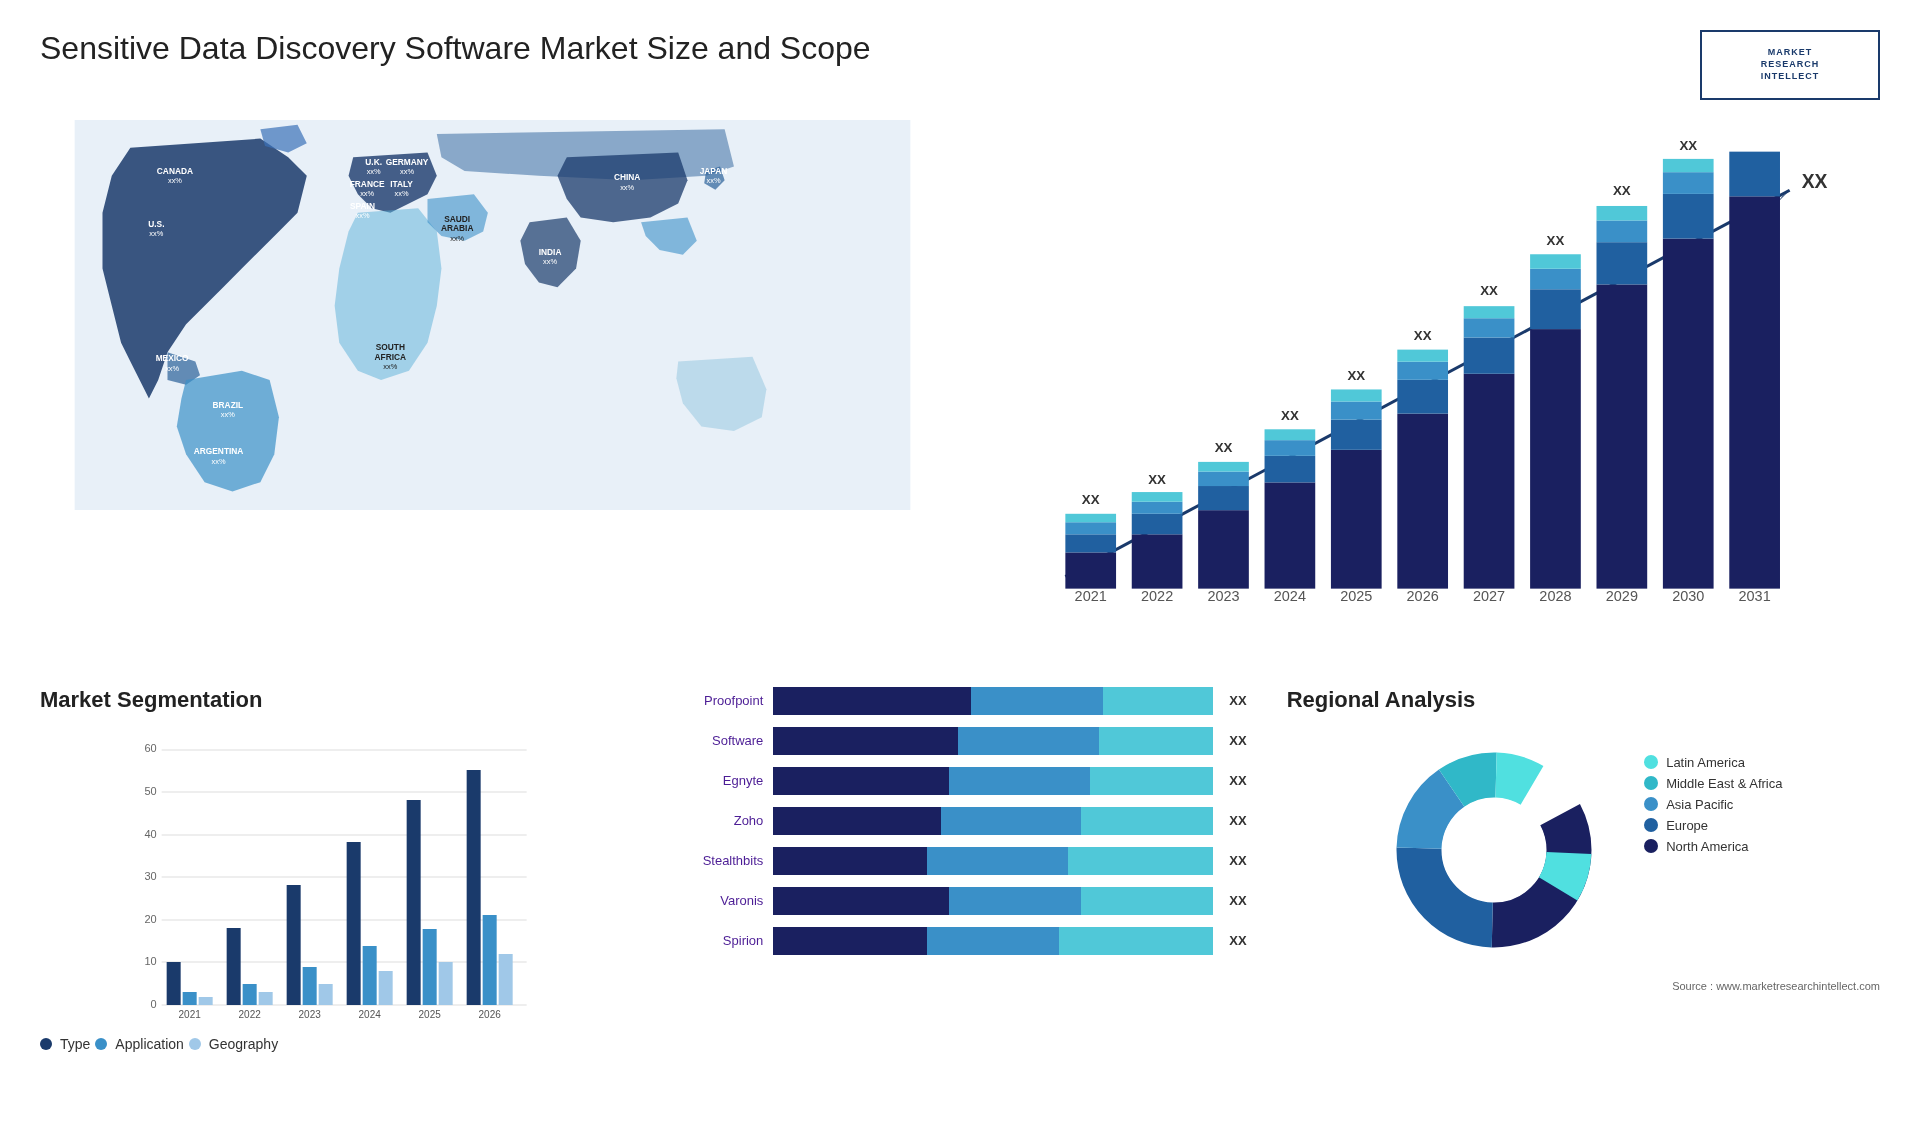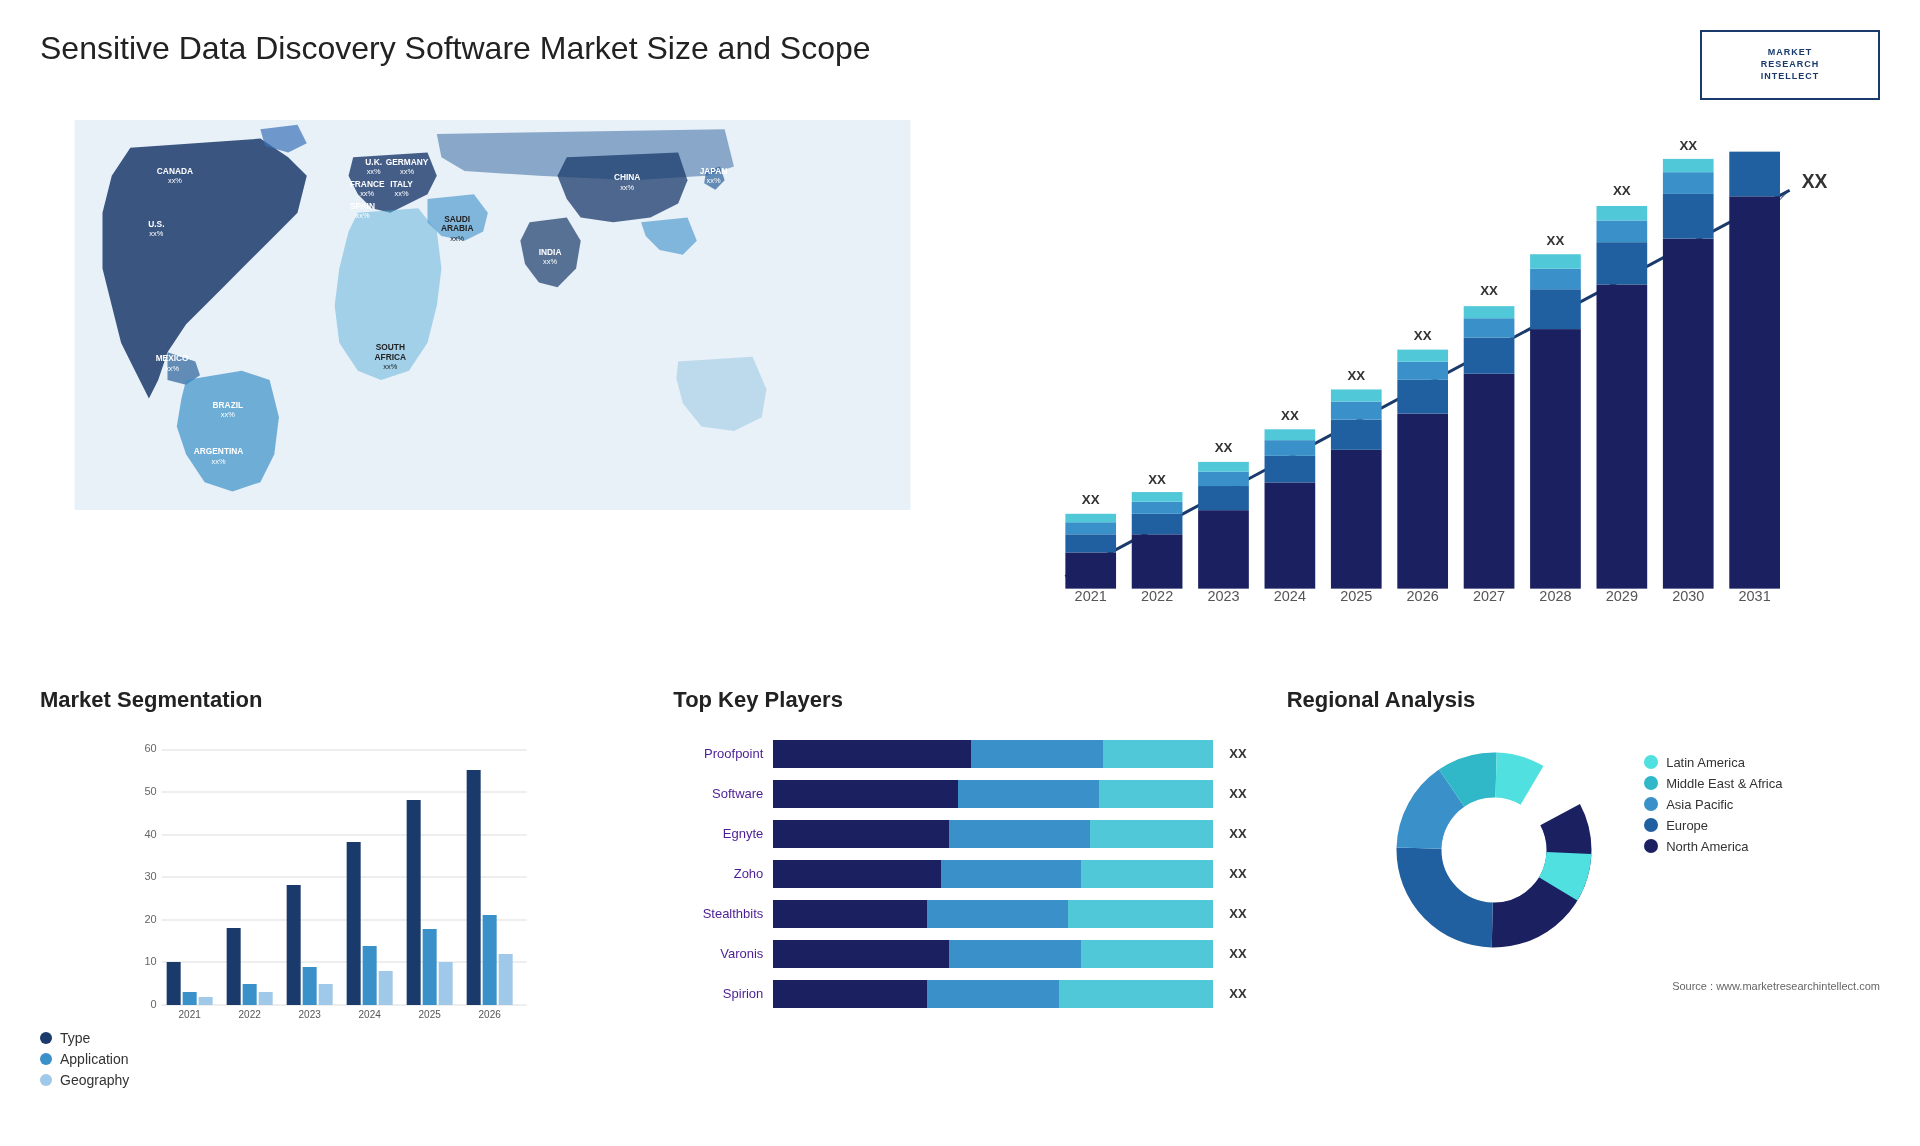--- a/index.html
+++ b/index.html
@@ -97,23 +97,23 @@
       height: 390px;
       position: relative;
     }
 
     
     .seg-chart {
       height: 280px;
       position: relative;
     }
     .seg-legend {
-      margin-top: 10px;
-      display: flex;
-      flex-direction: column;
+      margin-top: 16px;
+      display: flex;
+      flex-direction: row;
       gap: 5px;
     }
     .legend-item {
       display: flex;
       align-items: center;
       gap: 8px;
       font-size: 14px;
     }
     .legend-dot {
       width: 12px;
@@ -435,21 +435,20 @@
         <span>Application</span>
       </div>
       <div class="legend-item">
         <div class="legend-dot" style="background:#a0c8e8;"></div>
         <span>Geography</span>
       </div>
     </div>
   </div>
 
   <div class="players-section">
-    <h2 class="section-title">Top Key Players</h2>
 
     <div>
 
       <div class="player-row">
         <div class="player-name">Proofpoint</div>
         <div class="player-bar-container">
           <div class="player-bar">
             <div class="bar-seg" style="width:45%;background:#1a2060;"></div>
             <div class="bar-seg" style="width:30%;background:#3a90c8;"></div>
             <div class="bar-seg" style="width:25%;background:#50c8d8;"></div>

